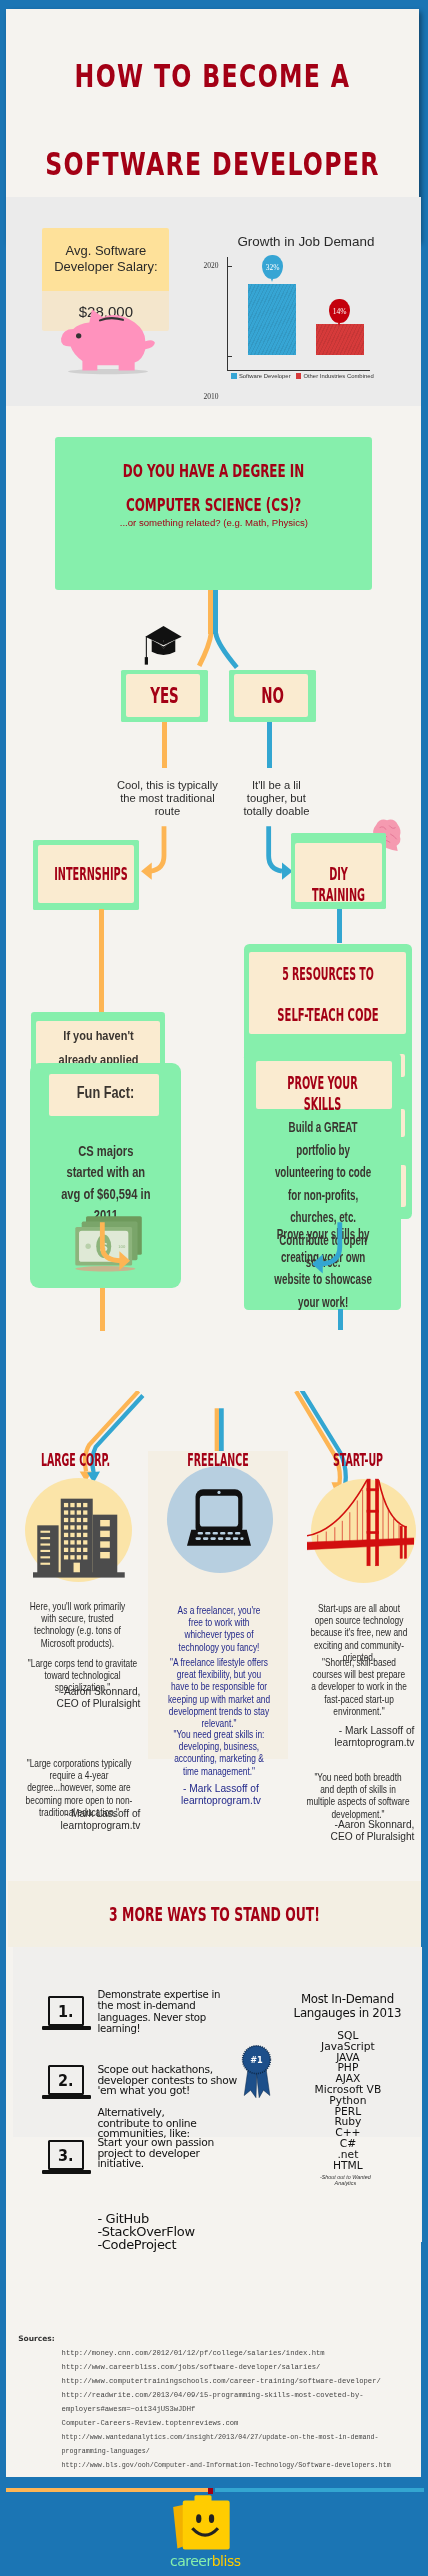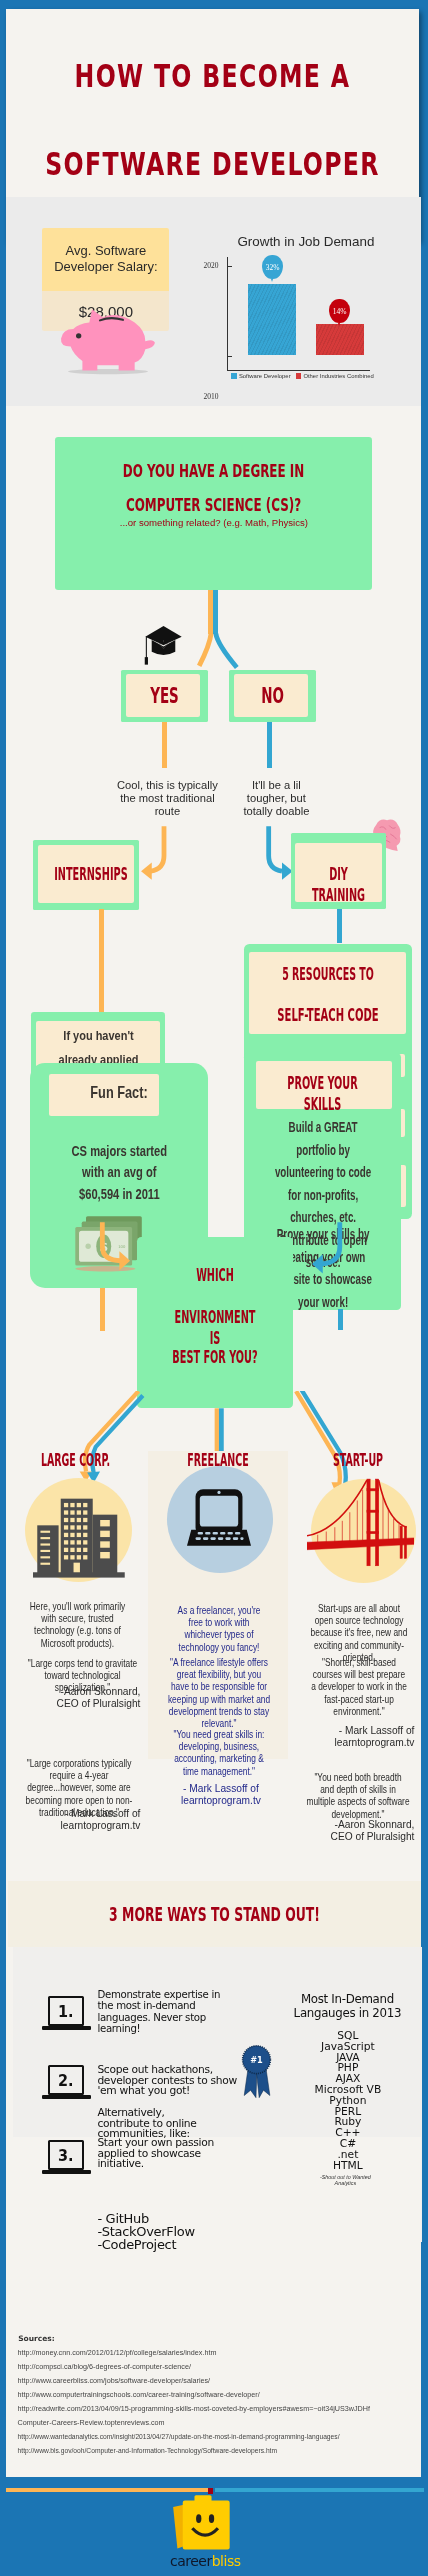--- a/index.html
+++ b/index.html
@@ -44,21 +44,21 @@
   .quote { font-family:"Liberation Sans Narrow","Liberation Sans",sans-serif; font-size: 10.2px; line-height: 1.2; color:#2a2a2a; text-align:center; }
   .quote.blue { color:#22288a; }
   .attr { font-family:"Liberation Sans Narrow","Liberation Sans",sans-serif; font-size: 10.2px; line-height: 1.2; color:#2a2a2a; text-align:right; }
   .attr.blue { color:#22288a; text-align:center; }
 
   .ways-text { font-family:"DejaVu Sans", sans-serif; font-size: 10.2px; line-height: 1.12; color:#111; letter-spacing: -0.3px; }
   .lang { font-family:"DejaVu Sans", sans-serif; font-size: 11.8px; line-height: 16.3px; color:#111; text-align:center; }
   .laptop-num { width: 36px; height: 30px; border: 2.1px solid #111; border-radius: 1.6px; display:flex; align-items:center; justify-content:center; font-size: 16px; font-weight:bold; color:#111; font-family:"DejaVu Sans Condensed","DejaVu Sans",sans-serif; background:#f0efed;}
   .laptop-base { width: 49px; height: 4.3px; background:#111; border-radius: 1.1px; }
 
-  .src { font-size: 7.2px; color:#444; font-family:Liberation Sans, sans-serif; line-height: 14px; }
+  .src { font-size: 7.2px; color:#444; font-family:Liberation Mono, monospace; line-height: 14px; margin-left: 44px; }
 </style>
 </head>
 <body>
 
 <div id="header" class="abs">
   <div class="t1">HOW TO BECOME A</div>
   <div class="t2">SOFTWARE DEVELOPER</div>
 </div>
 
 <div id="stats" class="abs">
@@ -187,21 +187,21 @@
       <span class="body-cond" style="font-size:9.6px; display:inline-block; transform:scaleX(0.8); transform-origin:left;">codeproject.tv.</span>
     </div>
     <div class="abs inner" style="left:3.2px; top:221px; right:6.4px; height:42px; padding:5.4px 8.6px;">
       <span class="body-cond" style="font-size:9.6px; display:block; width:123px; line-height:11.8px; transform:scaleX(0.8); transform-origin:left;">pluralsight.com/ training/Products/Individual</span>
     </div>
   </div>
 
   <div class="abs line-b" style="left:332px; top:813px; width:4.8px; height:96px;"></div>
   <div class="abs line-o" style="left:94px; top:806px; width:4.8px; height:119px;"></div>
 
-  <div class="abs box" style="left:24px; top:657px; width:178px; height:225px; border-radius:15px;">
+  <div class="abs box" style="left:24px; top:657px; width:151px; height:225px; border-radius:9px;">
     <div class="abs inner" style="left:19px; top:10.7px; width:110px; height:42px;"></div>
     <div class="abs c body-cond" style="left:0; right:0; top:20.3px; font-size:17px; transform:scaleX(0.75);">Fun Fact:</div>
     <div class="abs c body-cond" style="left:10.7px; right:10.7px; top:77px; font-size:15.5px; line-height:21.4px; transform:scaleX(0.72);">CS majors started with an avg of $60,594 in 2011</div>
     <svg class="abs" style="left:43px; top:150px;" width="70" height="59" viewBox="0 0 130 110">
       <ellipse cx="60" cy="104" rx="56" ry="5" fill="#c8b58e"></ellipse>
       <rect x="24" y="6" width="104" height="72" rx="3" fill="#6e9a5c"></rect>
       <rect x="16" y="16" width="104" height="72" rx="3" fill="#7aa56a"></rect>
       <rect x="4" y="26" width="106" height="72" rx="3" fill="#8db47c"></rect>
       <rect x="10" y="32" width="94" height="60" rx="6" fill="#dfe9d6" stroke="#8db47c" stroke-width="2"></rect>
       <ellipse cx="57" cy="62" rx="14" ry="22" fill="#8db47c"></ellipse>
@@ -223,25 +223,20 @@
 
   <svg class="abs" style="left:91px; top:816px;" width="40" height="54" viewBox="0 0 75 100">
     <path d="M10 0 L10 45 Q 10 72 45 72" stroke="#fdb554" stroke-width="9" fill="none"></path>
     <polygon points="62,72 42,54 42,90" fill="#fdb554"></polygon>
   </svg>
   <svg class="abs" style="left:305px; top:816px;" width="40" height="54" viewBox="0 0 75 100">
     <path d="M54 0 L54 45 Q 54 76 20 78" stroke="#33a6d1" stroke-width="9" fill="none"></path>
     <polygon points="2,78 22,60 22,96" fill="#33a6d1"></polygon>
   </svg>
 
-  <div class="abs box" style="left:131px; top:831px; width:156px; height:171px; border-radius:4.3px;">
-    <div class="abs head-red c" style="left:0; right:0; top:27px; font-size:18px; transform:scaleX(0.6);">WHICH</div>
-    <div class="abs head-red c" style="left:0; right:0; top:69px; font-size:18px; transform:scaleX(0.6);">ENVIRONMENT IS</div>
-    <div class="abs head-red c" style="left:0; right:0; top:109px; font-size:18px; transform:scaleX(0.6);">BEST FOR YOU?</div>
-  </div>
 
   <svg class="abs" style="left:64px; top:985px;" width="300" height="161" viewBox="0 0 560 300">
     <path d="M128 0 L 36 100 Q 24 120 30 150" stroke="#fdb554" stroke-width="8" fill="none"></path>
     <path d="M136 8 L 48 104 Q 38 124 44 152" stroke="#33a6d1" stroke-width="8" fill="none"></path>
     <polygon points="18,150 40,150 30,170" fill="#fdb554"></polygon>
     <polygon points="32,152 56,150 44,172" fill="#33a6d1"></polygon>
 
     <rect x="270" y="32" width="8" height="220" fill="#fdb554"></rect>
     <rect x="278" y="32" width="9" height="220" fill="#33a6d1"></rect>
     <polygon points="260,245 282,245 274,275" fill="#fdb554"></polygon>
@@ -422,21 +417,21 @@
     <circle cx="29" cy="29" r="22" fill="#1d4f8a"></circle>
     <text x="29" y="36" text-anchor="middle" font-size="17" font-weight="bold" fill="#fff" font-family="DejaVu Sans Condensed, DejaVu Sans, sans-serif">#1</text>
   </svg>
 
   <div class="abs" style="left:36px; top:1734px;">
     <div class="laptop-num" style="margin-left:5.4px;">
         <span>3.</span>
       </div>
     <div class="laptop-base"></div>
   </div>
-  <div class="abs ways-text" style="left:91px; top:1732px; width:118px; font-size:10.7px; line-height:1.0;">Start your own passion applied to showcase initiative.</div>
+  <div class="abs ways-text" style="left:91px; top:1732px; width:118px; font-size:10.7px; line-height:1.0;">Start your own passion project to developer initiative.</div>
   <div class="abs ways-text" style="left:91px; top:1702px; width:118px; font-size:10.7px; line-height:1.0;">Alternatively, contribute to online communities, like:</div>
   <div class="abs ways-text" style="left:91px; top:1806px; font-size:13px; line-height:1.0;">
     <div>- GitHub</div>
     <div>-StackOverFlow</div>
     <div>-CodeProject</div>
   </div>
 
   <div class="abs" style="left:6.4px; top:1731px; width:409px; height:105px; background:#f0efed; z-index:-1;"></div>
 
   <div class="abs c ways-text" style="left:277px; top:1586px; width:128px; font-size:11.8px; line-height:1.2;">
@@ -459,21 +454,20 @@
     <div>HTML</div>
   </div>
   <div class="abs c" style="left:304px; top:1768px; width:70px; font-size:5.4px; font-style:italic; color:#333; font-family:'Liberation Sans Narrow','Liberation Sans',sans-serif; line-height:6.4px;">
     <div>-Shout out to Wanted</div>
     <div>Analytics</div>
   </div>
 
   <div class="abs" style="left:11.8px; top:1928px; font-weight:bold; font-size:7.5px; color:#333; font-family:'DejaVu Sans',sans-serif;">Sources:</div>
   <div class="abs src" style="left:11.2px; top:1940px;">
     <div>http://money.cnn.com/2012/01/12/pf/college/salaries/index.htm</div>
-    <div>http://compsci.ca/blog/6-degrees-of-computer-science/</div>
     <div>http://www.careerbliss.com/jobs/software-developer/salaries/</div>
     <div>http://www.computertrainingschools.com/career-training/software-developer/</div>
     <div>http://readwrite.com/2013/04/09/15-programming-skills-most-coveted-by-employers#awesm=~oit34jUS3wJDHf</div>
     <div>Computer-Careers-Review.toptenreviews.com</div>
     <div style="font-size:6.7px;">http://www.wantedanalytics.com/insight/2013/04/27/update-on-the-most-in-demand-programming-languages/</div>
     <div style="font-size:6.7px;">http://www.bls.gov/ooh/Computer-and-Information-Technology/Software-developers.htm</div>
   </div>
 </div>
 
 <div class="abs line-o" style="left:6.4px; top:2488px; width:204px; height:4.3px;"></div>
@@ -482,15 +476,15 @@
 
 <svg class="abs" style="left:171px; top:2495px;" width="80" height="59" viewBox="0 0 150 110">
   <polygon points="4,22 24,18 24,96 12,100" fill="#f2b100"></polygon>
   <rect x="44" y="0" width="32" height="14" rx="3" fill="#ffcc00"></rect>
   <rect x="22" y="10" width="88" height="92" rx="4" fill="#ffcc00"></rect>
   <ellipse cx="52" cy="44" rx="5" ry="8" fill="#222"></ellipse>
   <ellipse cx="76" cy="44" rx="5" ry="8" fill="#222"></ellipse>
   <path d="M40 62 Q 64 88 88 62" stroke="#222" stroke-width="6" fill="none"></path>
 </svg>
 <div class="abs" style="left:170px; top:2553px; font-size:14px; font-family:'DejaVu Sans',sans-serif; letter-spacing:-0.5px;">
-  <span style="color:#0f172a;">career</span><span style="color:#ffcc00;">bliss</span>
+  <span style="color:#86efac;">career</span><span style="color:#ffcc00;">bliss</span>
 </div>
 
 
 </body></html>

